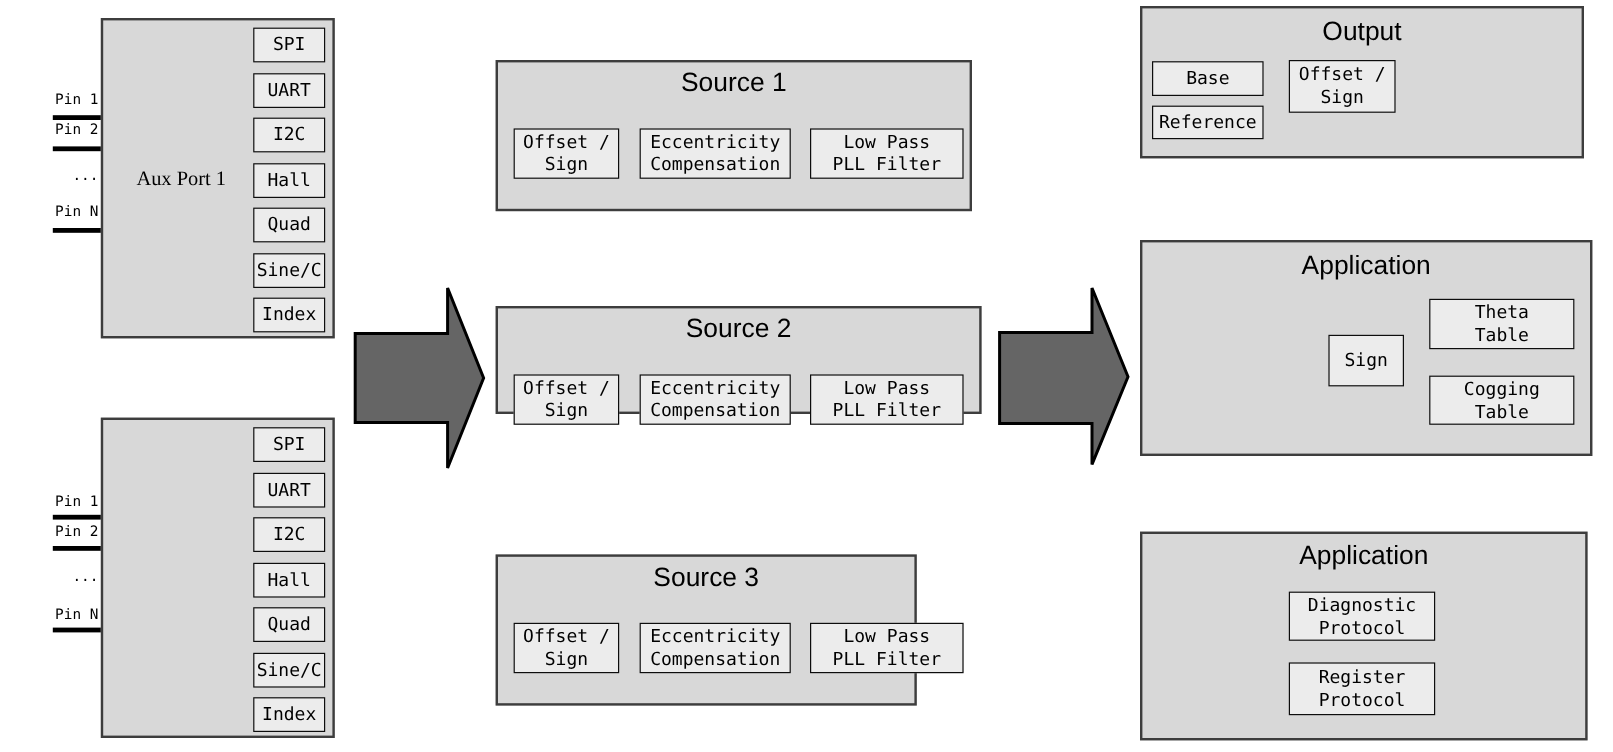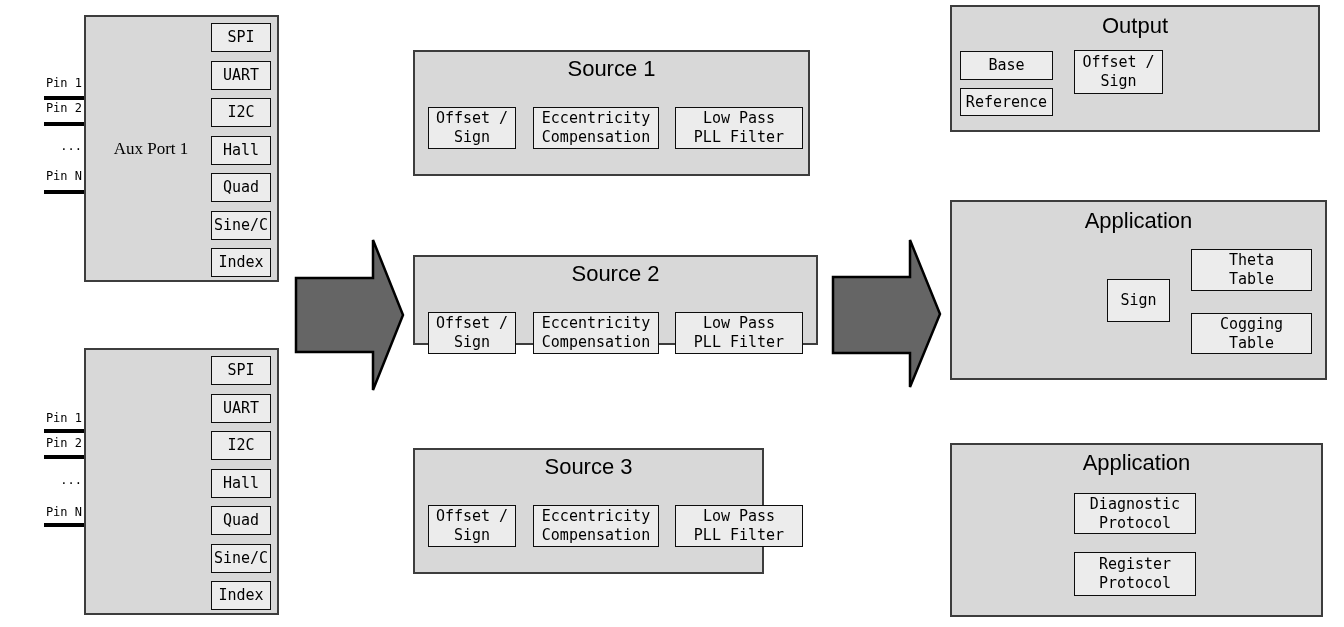--- a/index.html
+++ b/index.html
@@ -99,21 +99,21 @@
   <div class="container" style="left:413px;top:255px;width:405px;height:90px">
     <div class="title" style="top:4px">Source 2</div>
     <div class="ibox" style="left:13px;top:55px;width:88px;height:42px">Offset /
 Sign</div>
     <div class="ibox" style="left:118px;top:55px;width:126px;height:42px">Eccentricity
 Compensation</div>
     <div class="ibox" style="left:260px;top:55px;width:128px;height:42px">Low Pass
 PLL Filter</div>
   </div>
 
-  <div class="container" style="left:413px;top:448px;width:351px;height:126px">
+  <div class="container" style="left:413px;top:462px;width:351px;height:126px">
     <div class="title" style="top:4px">Source 3</div>
     <div class="ibox" style="left:13px;top:55px;width:88px;height:42px">Offset /
 Sign</div>
     <div class="ibox" style="left:118px;top:55px;width:126px;height:42px">Eccentricity
 Compensation</div>
     <div class="ibox" style="left:260px;top:55px;width:128px;height:42px">Low Pass
 PLL Filter</div>
   </div>
 
   <svg class="arrow" style="left:831px;top:238px" width="112" height="151" viewBox="0 0 112 151">

